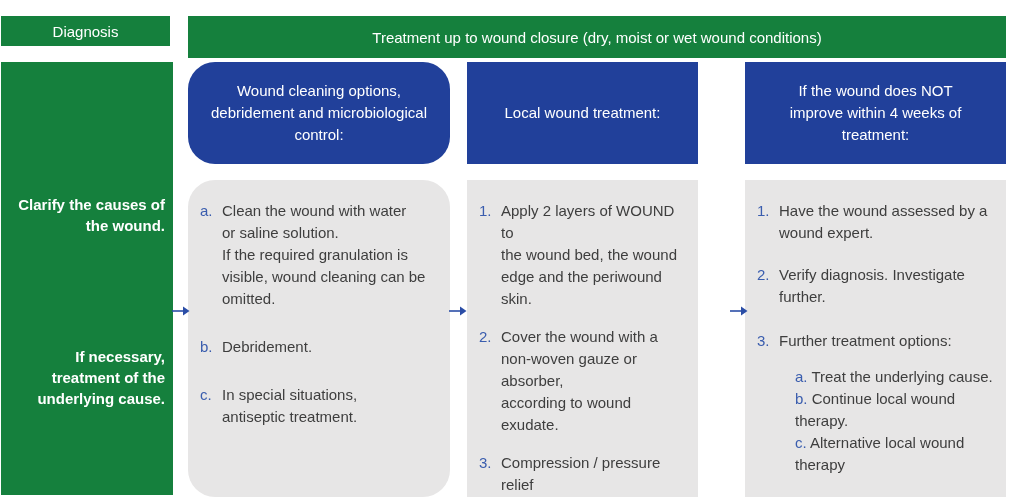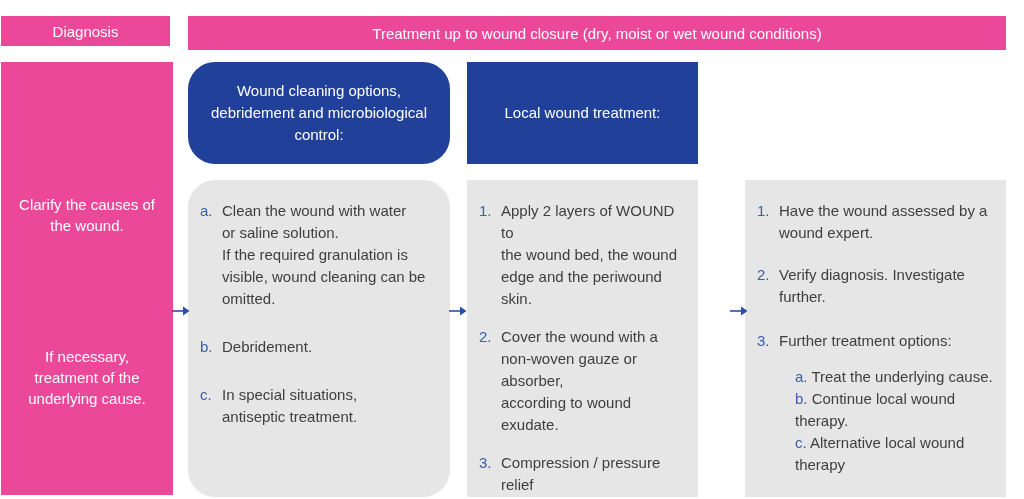--- a/index.html
+++ b/index.html
@@ -1,24 +1,24 @@
 <!DOCTYPE html>
 <html><head>
 <meta charset="utf-8">
 <style>
   html,body{margin:0;padding:0;background:#ffffff;}
   .canvas{
     position:relative;width:1024px;height:499px;background:#ffffff;
     font-family:"Liberation Sans", sans-serif;overflow:hidden;
   }
-  .bluebox{background:#ec4899;color:#ffffff;position:absolute;}
+  .bluebox{background:#15803d;color:#ffffff;position:absolute;}
   .hdr{display:flex;align-items:center;justify-content:center;font-size:15px;}
   .diag-hdr{left:1px;top:16px;width:169px;height:30px;}
-  .treat-hdr{left:188px;top:16px;width:818px;height:34px;}
-  .diag-panel{left:1px;top:62px;width:172px;height:433px;font-size:15px;line-height:21px;text-align:center;}
+  .treat-hdr{left:188px;top:16px;width:818px;height:42px;}
+  .diag-panel{left:1px;top:62px;width:172px;height:433px;font-size:15px;line-height:21px;text-align:right;font-weight:bold;}
   .diag-panel .blk{white-space:pre-line;padding:0 8px;}
   .diag-top{margin-top:132px;}
   .diag-bottom{margin-top:110px;}
   .col-header{position:absolute;top:62px;height:102px;display:flex;align-items:center;justify-content:center;
     background:#21409a;color:#ffffff;font-size:15px;line-height:22px;text-align:center;}
   .col-header span{white-space:pre-line;padding:0 10px;}
   .col-body{position:absolute;top:180px;height:317px;background:#e7e6e6;color:#3e3e3e;
     font-size:15px;line-height:22px;box-sizing:border-box;padding:20px 8px 0 12px;}
   .c1h,.c1b{left:188px;width:262px;border-radius:27px;}
   .c2h,.c2b{left:467px;width:231px;}
@@ -99,20 +99,25 @@
 according to wound exudate.</span>
     </div>
     <div class="item m16">
       <span class="marker">3.</span>
       <span class="itext">Compression / pressure relief
 – if indicated.</span>
     </div>
     <div class="note">Re-apply WOUND spray daily.</div>
   </div>
 
+  <div class="col-header c3h">
+    <span>If the wound does NOT
+improve within 4 weeks of
+treatment:</span>
+  </div>
   <div class="col-body c3b">
     <div class="item">
       <span class="marker">1.</span>
       <span class="itext">Have the wound assessed by a
 wound expert.</span>
     </div>
     <div class="item m20">
       <span class="marker">2.</span>
       <span class="itext">Verify diagnosis. Investigate
 further.</span>

